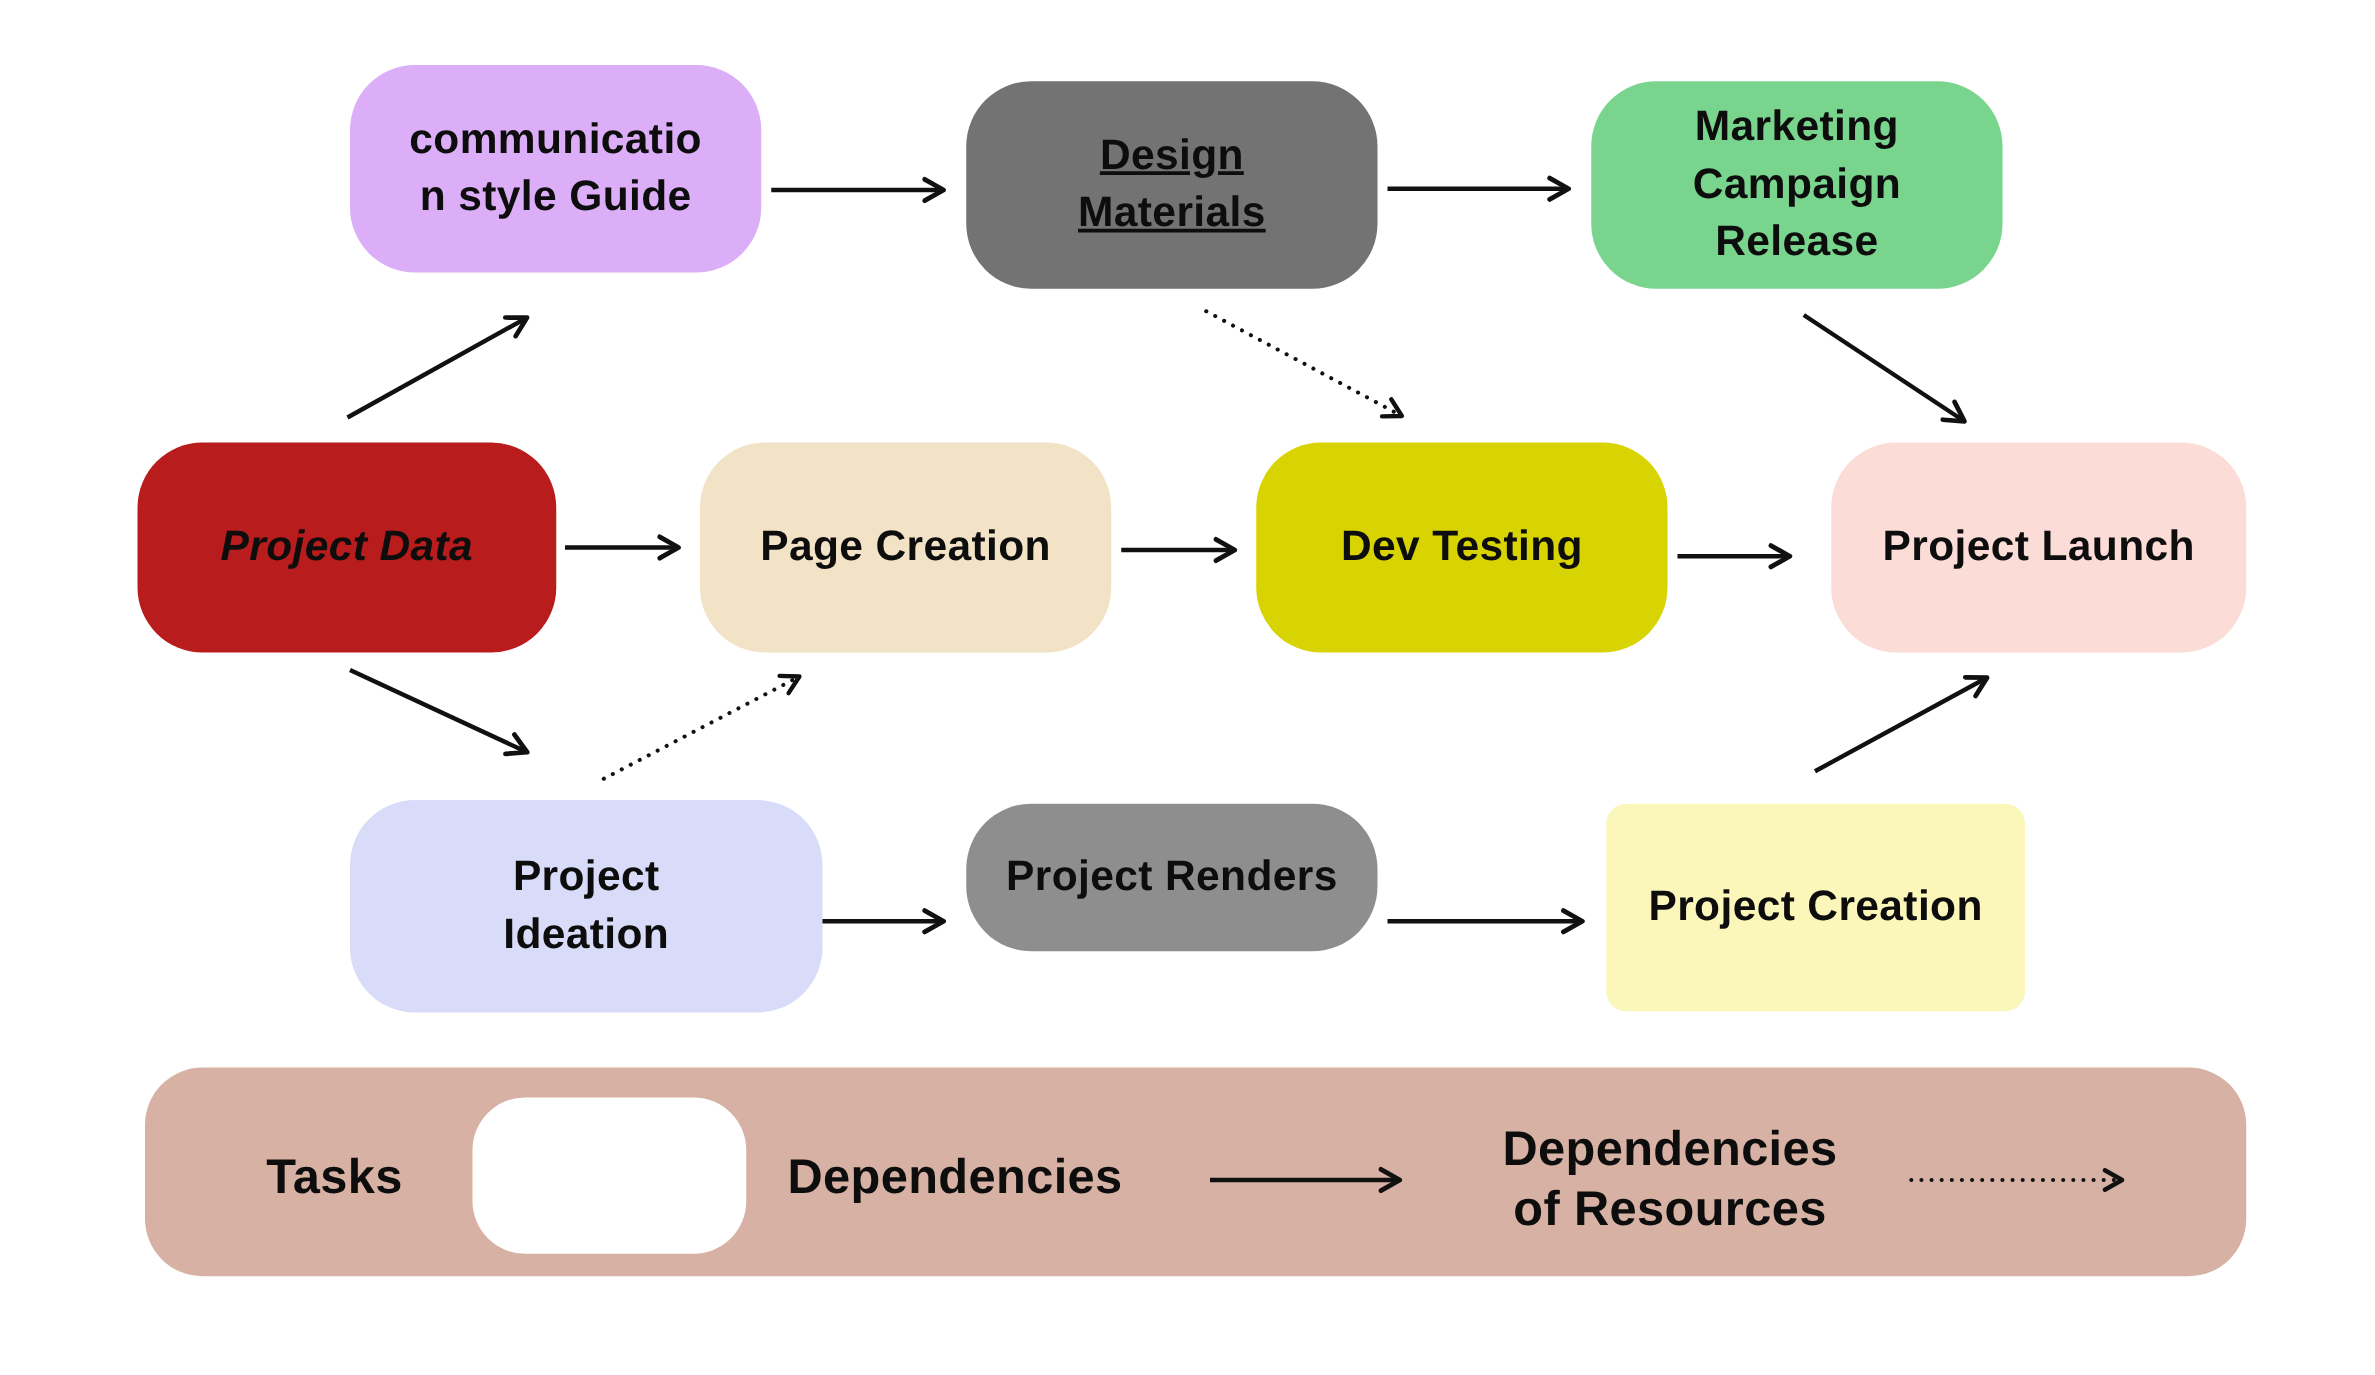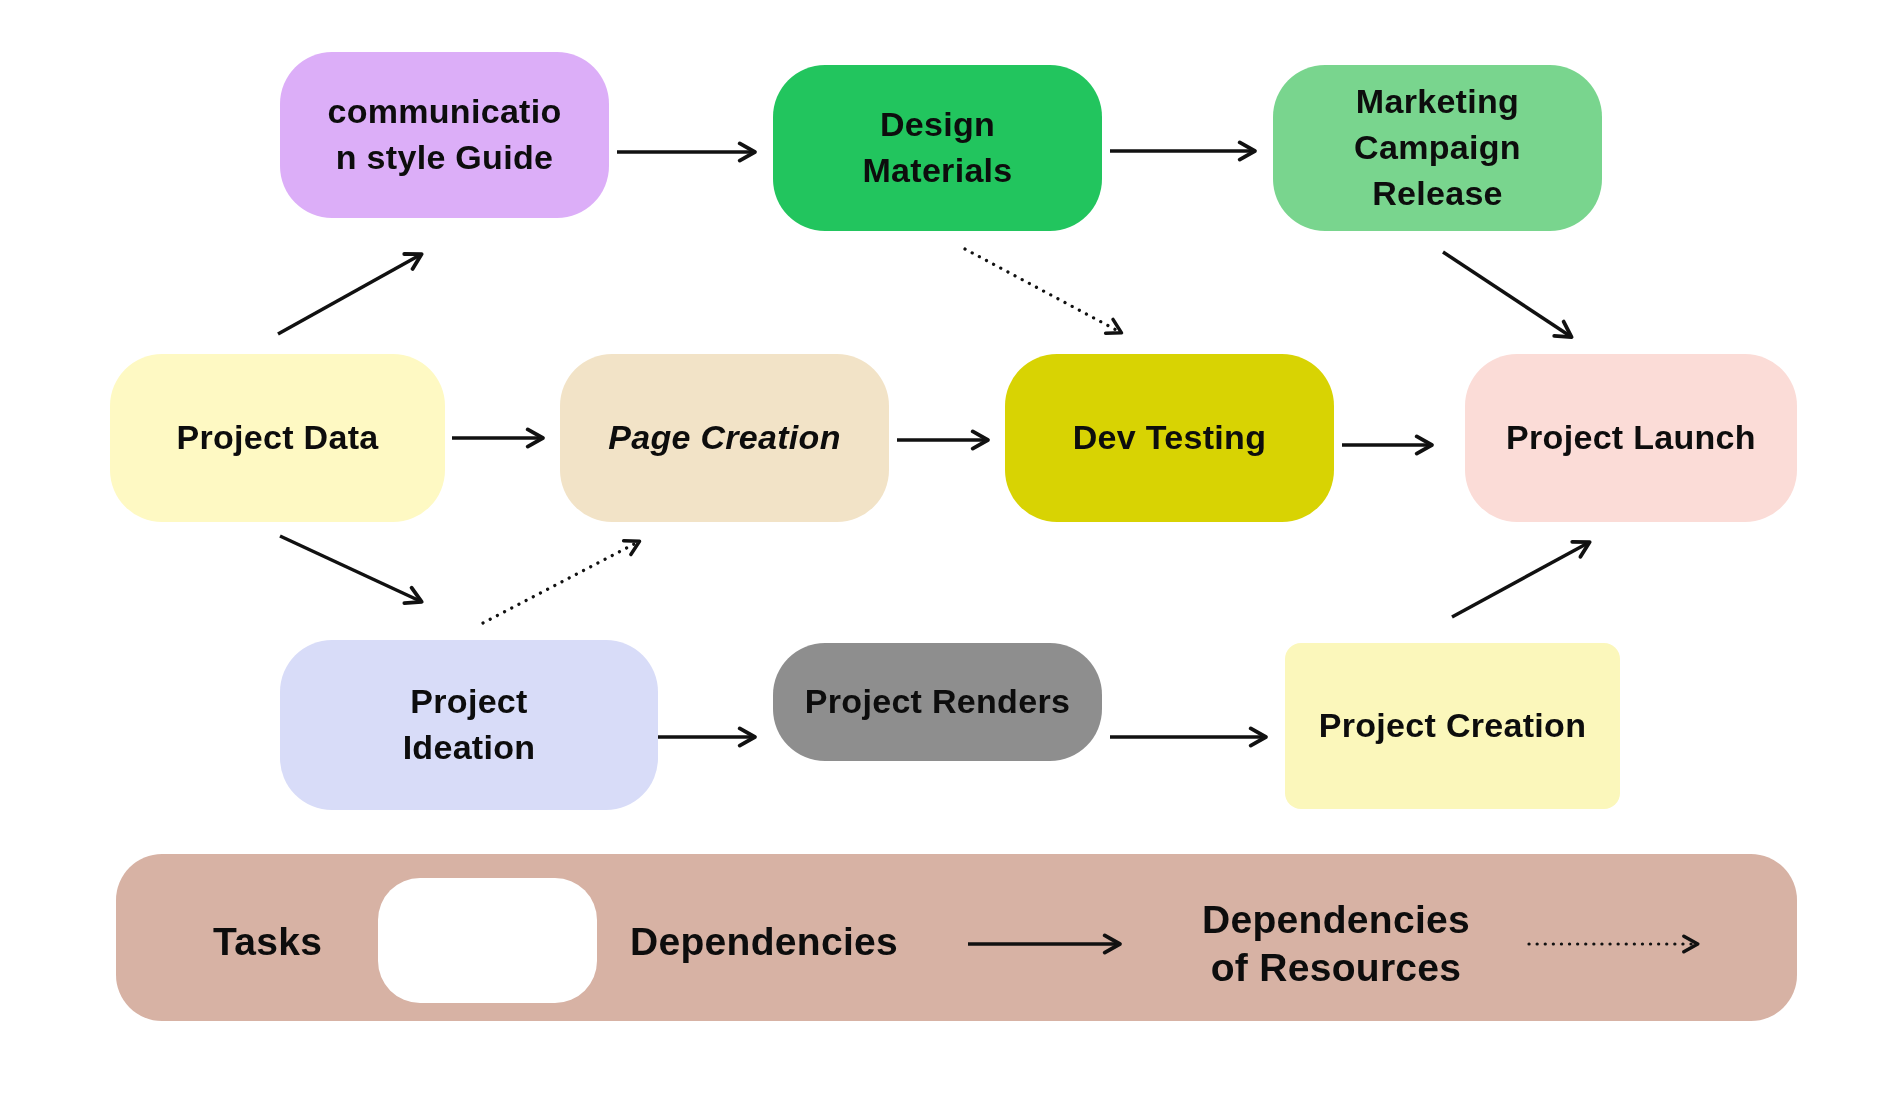--- a/index.html
+++ b/index.html
@@ -37,21 +37,21 @@
     letter-spacing: 0.3px;
     white-space: pre-line;
     padding: 0 14px;
   }
 
   
   #node-communication-style-guide { left: 280px;  top: 52px;  width: 329px; height: 166px; }
   #node-design-materials          { left: 773px;  top: 65px;  width: 329px; height: 166px; }
   #node-marketing-campaign-release{ left: 1273px; top: 65px;  width: 329px; height: 166px; align-items: center; }
   #node-project-data              { left: 110px;  top: 354px; width: 335px; height: 168px; }
-  #node-page-creation             { left: 560px;  top: 354px; width: 329px; height: 168px; font-style: italic; }
+  #node-page-creation             { left: 560px;  top: 354px; width: 329px; height: 168px; }
   #node-dev-testing               { left: 1005px; top: 354px; width: 329px; height: 168px; text-align: center; }
   #node-project-launch            { left: 1449px; top: 354px; width: 332px; height: 168px; }
   #node-project-ideation          { left: 280px;  top: 640px; width: 378px; height: 170px; }
   #node-project-renders           { left: 773px;  top: 643px; width: 329px; height: 118px; }
   #node-project-creation          { left: 1285px; top: 643px; width: 335px; height: 166px; border-radius: 16px; }
 
   
   .legend-bar {
     position: absolute;
     left: 116px; top: 854px;
@@ -107,30 +107,30 @@
     <line x1="483" y1="623" x2="638" y2="542" class="edge-dotted" marker-end="url(#ah)"></line>
 
     <line x1="968" y1="944" x2="1118" y2="944" class="edge-solid" marker-end="url(#ah)"></line>
     <line x1="1529" y1="944" x2="1696" y2="944" class="edge-dotted" marker-end="url(#ah)"></line>
   </svg>
 
   <div class="node" id="node-communication-style-guide" style="background: rgb(220, 174, 248);">
     <span class="node-label">communicatio
 n style Guide</span>
   </div>
-  <div class="node" id="node-design-materials" style="background: #22c55e;">
+  <div class="node" id="node-design-materials" style="background: #737373; text-decoration: underline;">
     <span class="node-label">Design
 Materials</span>
   </div>
   <div class="node" id="node-marketing-campaign-release" style="background: rgb(121, 213, 142);">
     <span class="node-label">Marketing
 Campaign
 Release</span>
   </div>
-  <div class="node" id="node-project-data" style="background: #fef9c3;">
+  <div class="node" id="node-project-data" style="background: #b91c1c; font-style: italic;">
     <span class="node-label">Project Data</span>
   </div>
   <div class="node" id="node-page-creation" style="background: rgb(242, 227, 199);">
     <span class="node-label">Page Creation</span>
   </div>
   <div class="node" id="node-dev-testing" style="background: rgb(216, 211, 3);">
     <span class="node-label">Dev Testing</span>
   </div>
   <div class="node" id="node-project-launch" style="background: rgb(251, 220, 215); margin-left: 16px;">
     <span class="node-label">Project Launch</span>

